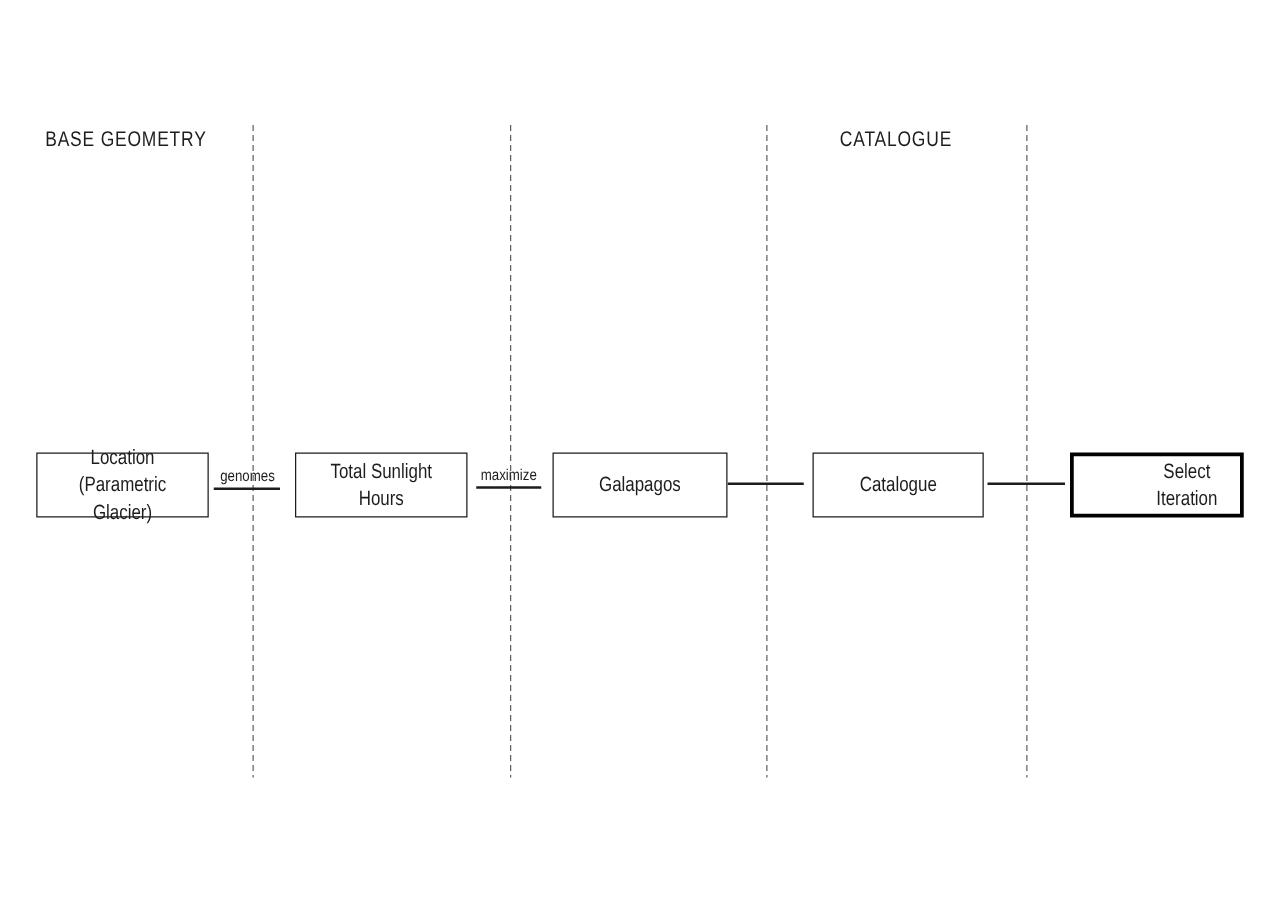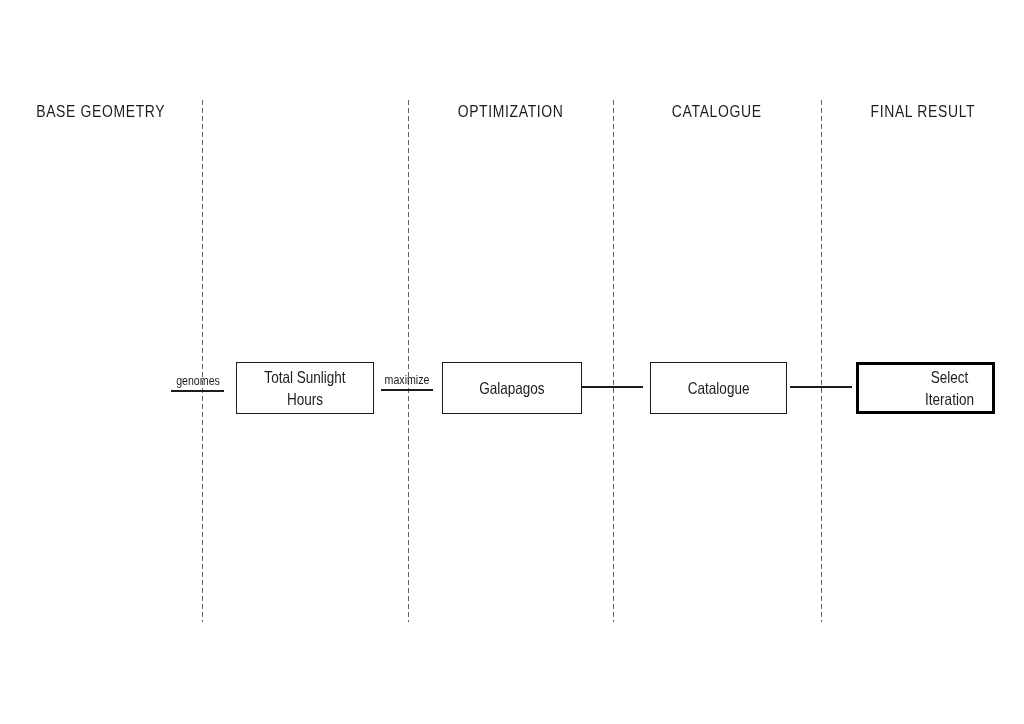--- a/index.html
+++ b/index.html
@@ -95,28 +95,22 @@
   .conn4 { left: 790px; top: 386px; width: 62px; height: 2px; }
 </style>
 </head>
 <body>
 
 <div class="canvas">
 
   <div class="hdr hdr1">
     <span class="cond">BASE GEOMETRY</span>
   </div>
-  <div class="hdr hdr3">
-    <span class="cond">OPTIMIZATION</span>
-  </div>
   <div class="hdr hdr4">
     <span class="cond">CATALOGUE</span>
-  </div>
-  <div class="hdr hdr5">
-    <span class="cond">FINAL RESULT</span>
   </div>
 
   <div class="vsep vsep1"></div>
   <div class="vsep vsep2"></div>
   <div class="vsep vsep3"></div>
   <div class="vsep vsep4"></div>
 
   <div class="conn conn1">
     <span class="connlabel">genomes</span>
     <div class="connline"></div>
@@ -125,20 +119,24 @@
     <span class="connlabel">maximize</span>
     <div class="connline"></div>
   </div>
   <div class="conn conn3">
     <div class="connline"></div>
   </div>
   <div class="conn conn4">
     <div class="connline"></div>
   </div>
 
+  <div class="node node1">
+    <span class="cond txt">Location
+(Parametric Glacier)</span>
+  </div>
   <div class="node node3">
     <span class="cond txt">Galapagos</span>
   </div>
   <div class="node node2">
     <span class="cond txt">Total Sunlight Hours</span>
   </div>
   <div class="node node4">
     <span class="cond txt">Catalogue</span>
   </div>
   <div class="node node5">

